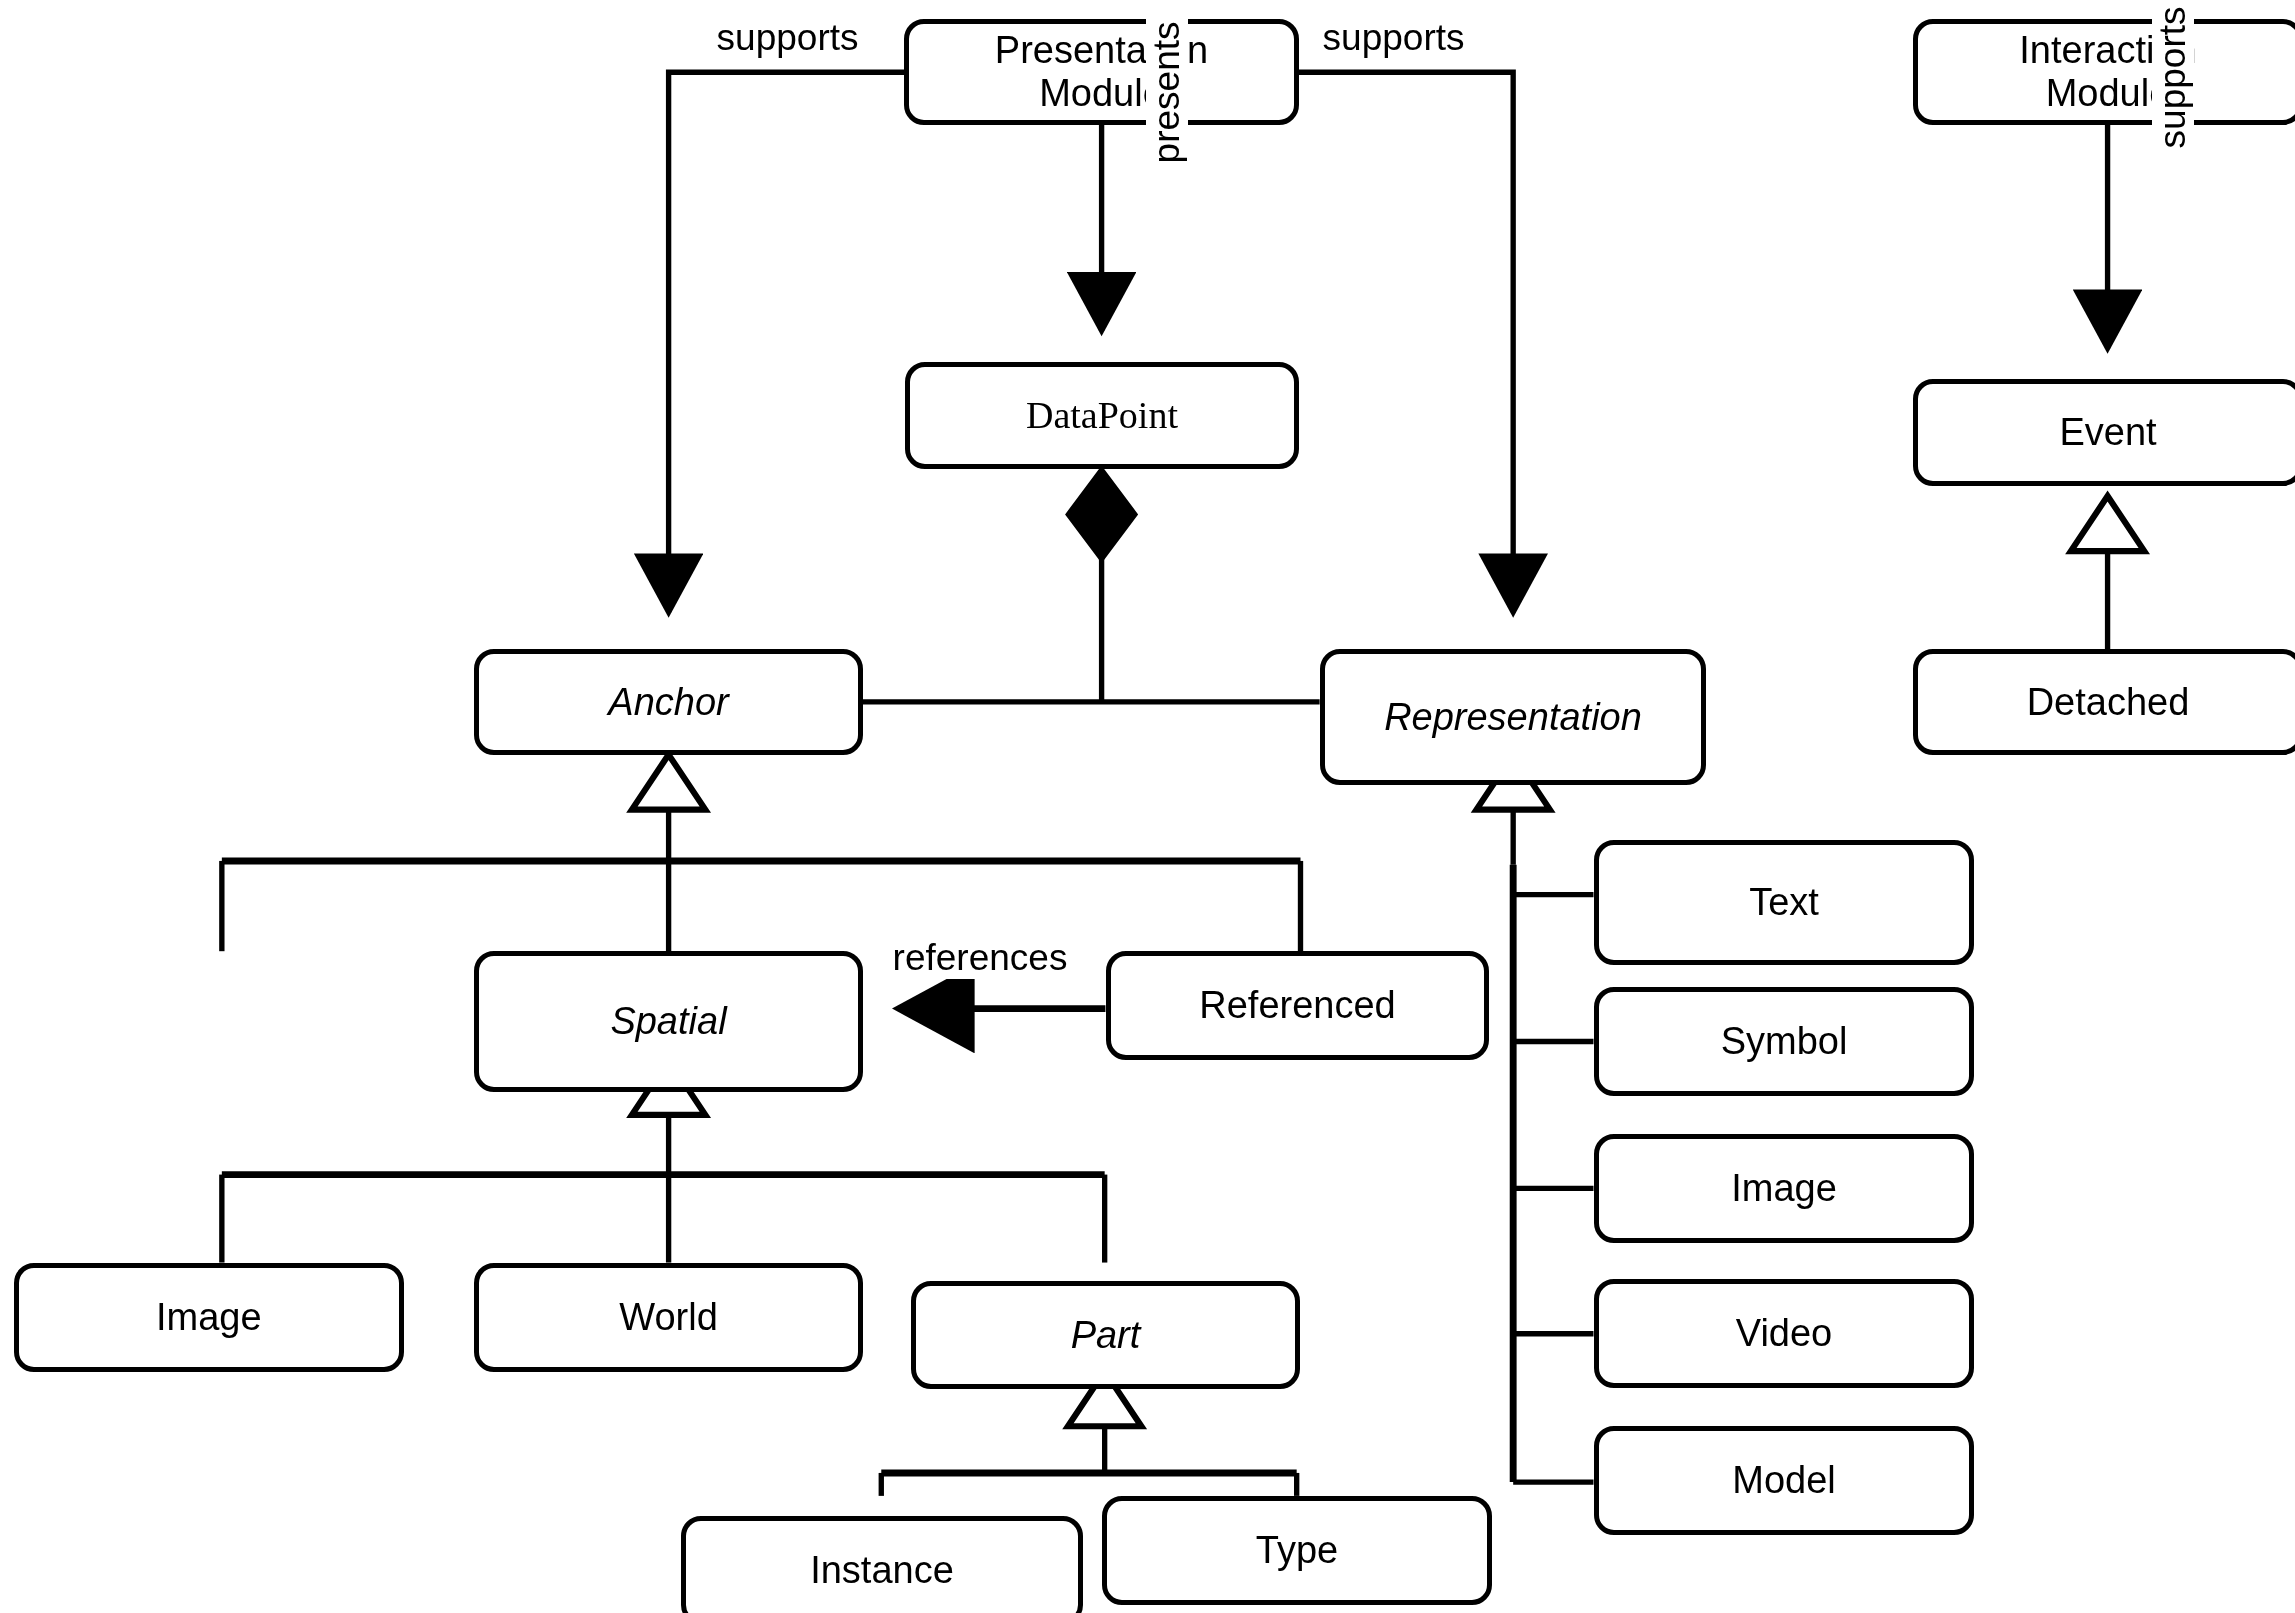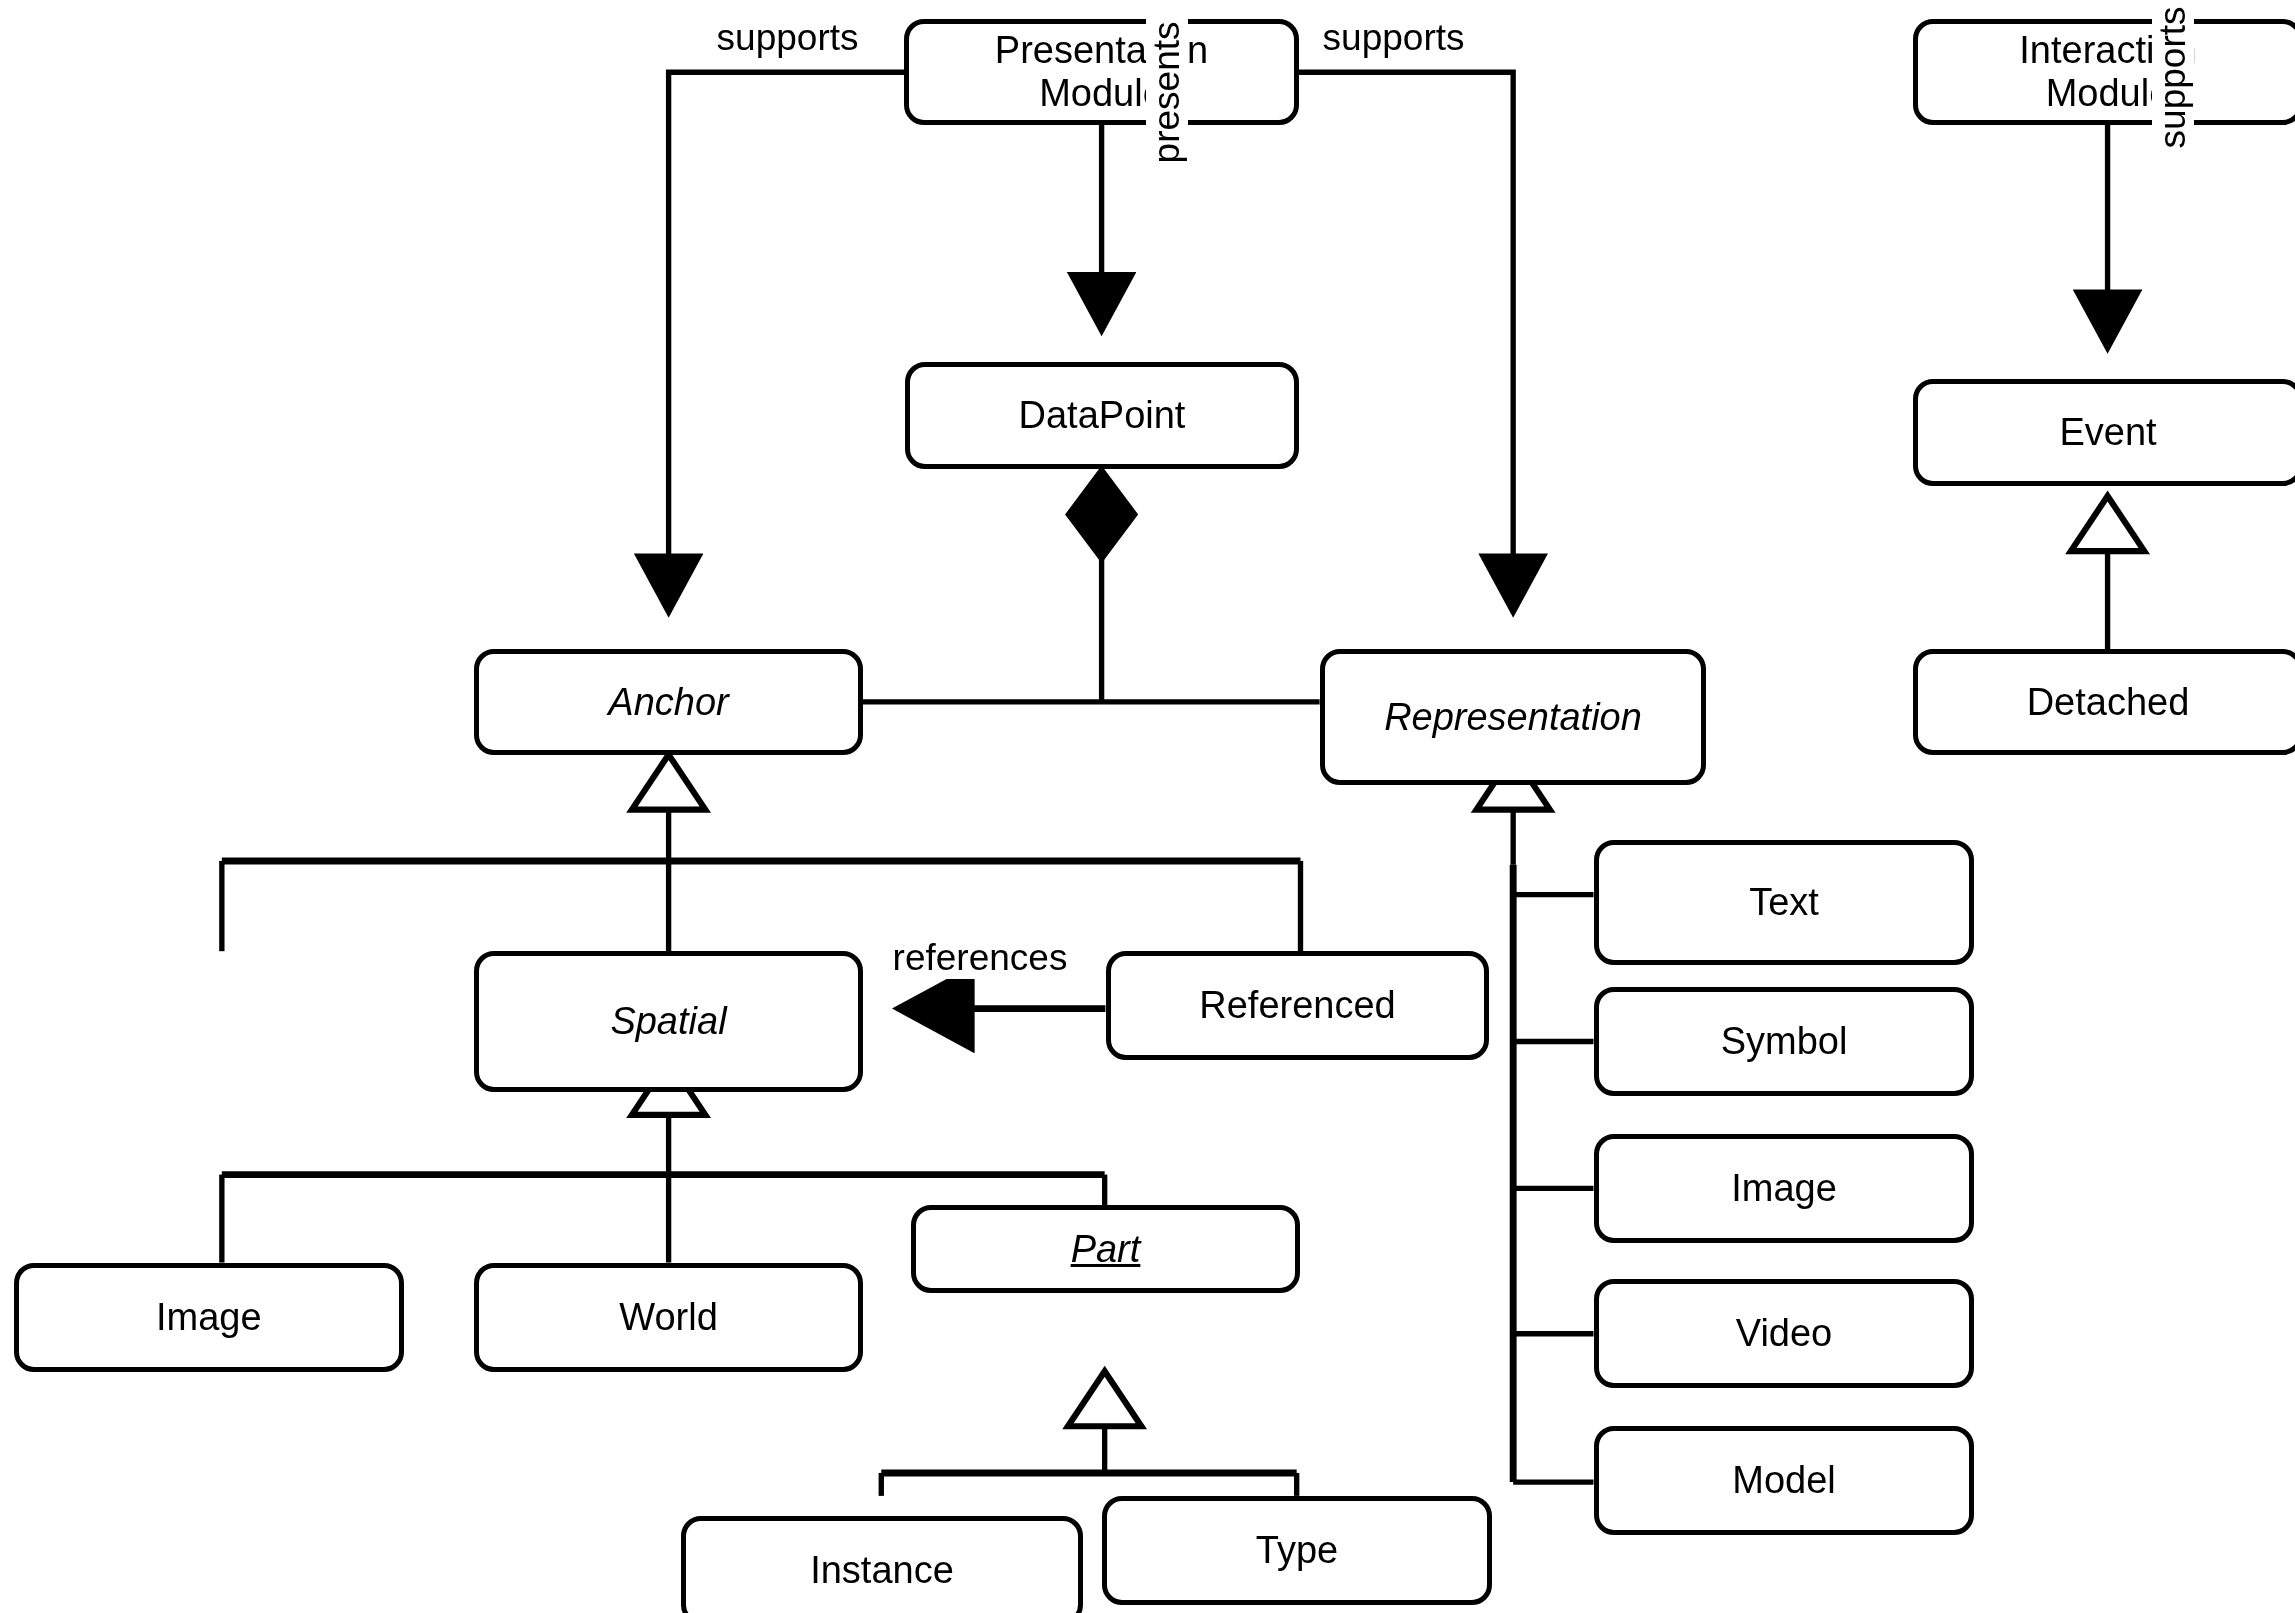--- a/index.html
+++ b/index.html
@@ -91,21 +91,21 @@
     </span>
   </div>
 
   <div class="node two-line" style="left:1913px;top:19px;width:390px;height:106px;">
     <span style="display:block">
       <span>Interaction</span><br>
       <span>Module</span>
     </span>
   </div>
 
-  <div class="node" style="left:905px;top:362px;width:394px;height:107px;">
+  <div class="node" style="left:905px;top:362px;width:394px;height:107px;font-family:Liberation Serif, serif;">
     <span>DataPoint</span>
   </div>
 
   <div class="node" style="left:1913px;top:379px;width:390px;height:107px;">
     <span>Event</span>
   </div>
 
   <div class="node italic" style="left:474px;top:649px;width:389px;height:106px;">
     <span>Anchor</span>
   </div>
@@ -128,21 +128,21 @@
   </div>
 
   <div class="node" style="left:13.8px;top:1263px;width:390px;height:109px;">
     <span>Image</span>
   </div>
 
   <div class="node" style="left:474px;top:1263px;width:389px;height:109px;">
     <span>World</span>
   </div>
 
-  <div class="node italic" style="left:911px;top:1205px;width:389px;height:88px;text-decoration:underline;">
+  <div class="node italic" style="left:911px;top:1281px;width:389px;height:108px;">
     <span>Part</span>
   </div>
 
   <div class="node" style="left:681px;top:1496px;width:402px;height:109px;margin-top:20px;">
     <span>Instance</span>
   </div>
 
   <div class="node" style="left:1102px;top:1496px;width:390px;height:109px;">
     <span>Type</span>
   </div>

